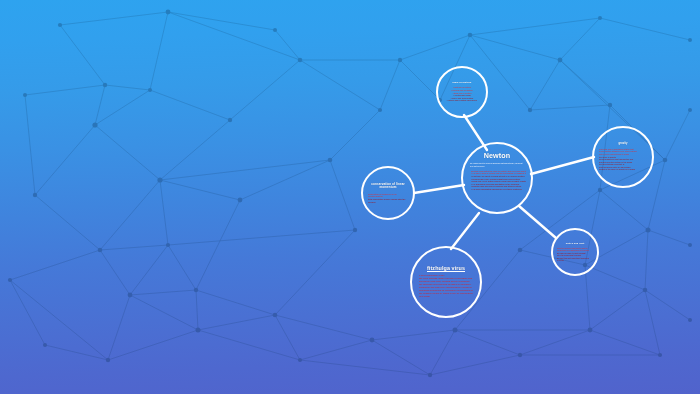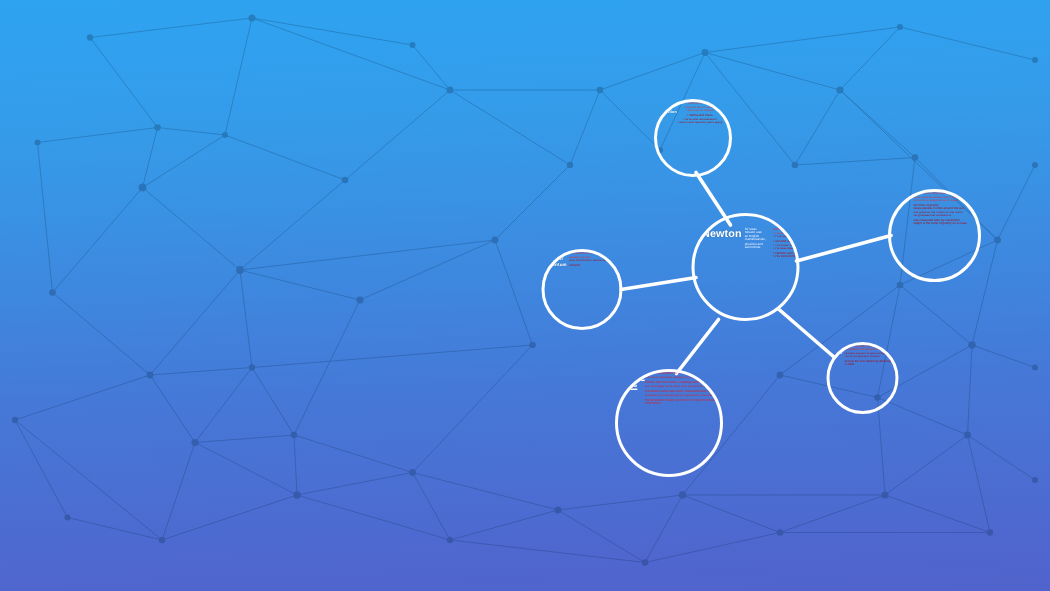--- a/index.html
+++ b/index.html
@@ -60,21 +60,21 @@
     display: flex;
     flex-direction: column;
     align-items: stretch;
     overflow: hidden;
   }
 
   .node-inner {
     width: 100%;
     height: 100%;
     display: flex;
-    flex-direction: row;
+    flex-direction: column;
     justify-content: center;
     box-sizing: border-box;
   }
 
   .node-title {
     color: #ffffff;
     text-align: center;
     font-weight: bold;
     line-height: 1.15;
     letter-spacing: 0.1px;

